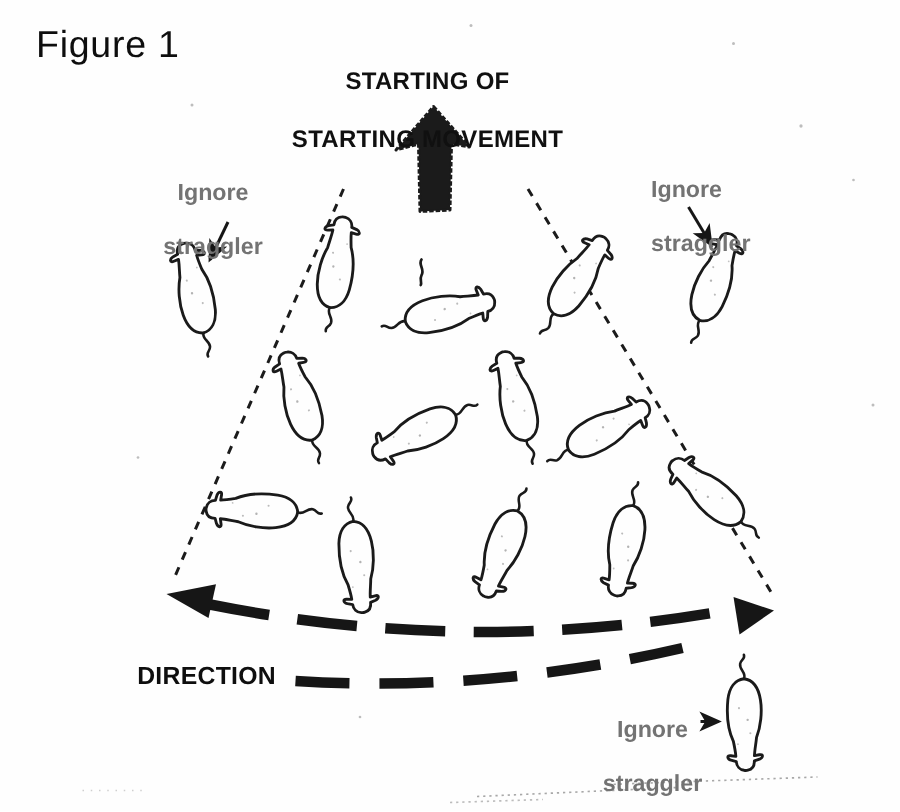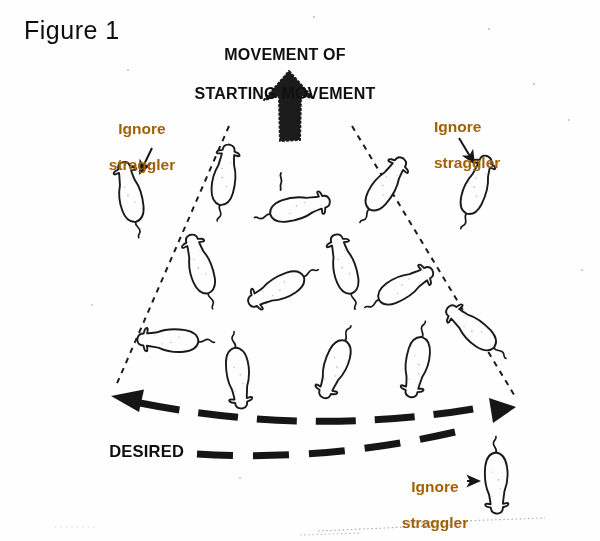--- a/index.html
+++ b/index.html
@@ -2,21 +2,21 @@
 <html><head>
 <meta charset="utf-8">
 <style>
   html,body{margin:0;padding:0;background:#fff;}
   #page{position:relative;width:600px;height:541px;background:#fefefe;overflow:hidden;
         font-family:"Liberation Sans","DejaVu Sans",sans-serif;color:#141414;}
   .txt{position:absolute;white-space:pre-line;}
   .figure-label{left:24px;top:16px;font-size:25px;font-weight:400;letter-spacing:.5px;color:#0e0e0e;}
   .direction-label{left:165px;top:26px;width:240px;text-align:center;font-weight:700;
                    font-size:16px;line-height:1.2;letter-spacing:.2px;color:#101010;}
-  .ignore-label{font-weight:700;font-size:15.5px;line-height:1.16;color:#a16207;}
+  .ignore-label{font-weight:700;font-size:15.5px;line-height:1.16;color:#737373;}
   .ignore-left{left:100px;top:102px;width:84px;text-align:center;}
   .ignore-right{left:434px;top:100px;width:90px;text-align:left;}
   .ignore-bottom{left:398px;top:460px;width:74px;text-align:center;}
   .starting-label{left:80px;top:421px;width:104px;text-align:right;font-weight:700;
                   font-size:16.5px;line-height:1.22;letter-spacing:.2px;color:#0e0e0e;}
   svg{position:absolute;left:0;top:0;}
   .line1,.line2{display:block;}
 </style>
 </head>
 <body>
@@ -102,36 +102,36 @@
       <circle cx="569" cy="120" r="0.9"></circle>
       <circle cx="92" cy="305" r="0.9"></circle>
       <circle cx="582" cy="270" r="1"></circle>
       <circle cx="240" cy="478" r="0.9"></circle>
     </g>
   </svg>
 
   <div class="txt figure-label">Figure 1</div>
 
   <div class="txt direction-label">
-    <span class="line1">MOVEMENT OF</span>
+    <span class="line1">STARTING OF</span>
     <span class="line2">STARTING MOVEMENT</span>
   </div>
 
   <div class="txt ignore-label ignore-left">
     <span class="line1">Ignore</span>
     <span class="line2">straggler</span>
   </div>
 
   <div class="txt ignore-label ignore-right">
     <span class="line1">Ignore</span>
     <span class="line2">straggler</span>
   </div>
 
   <div class="txt ignore-label ignore-bottom">
     <span class="line1">Ignore</span>
     <span class="line2">straggler</span>
   </div>
 
   <div class="txt starting-label">
-    <span class="line1">DESIRED</span>
+    <span class="line1">DIRECTION</span>
   </div>
 
 </div>
 
 </body></html>

